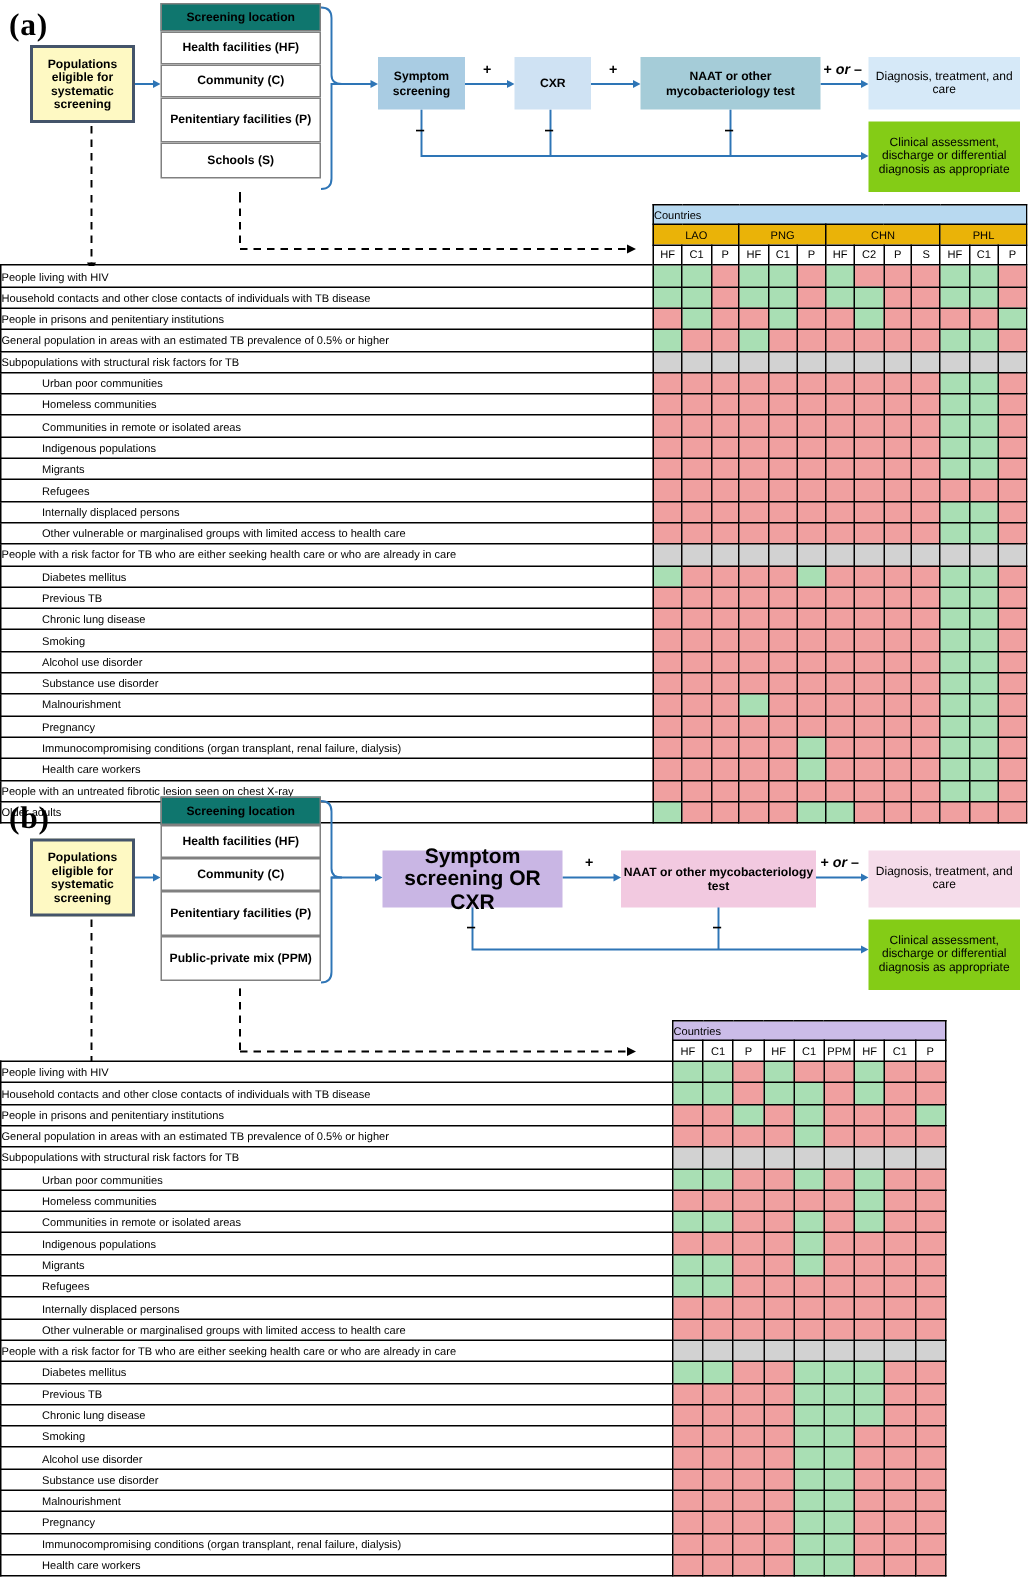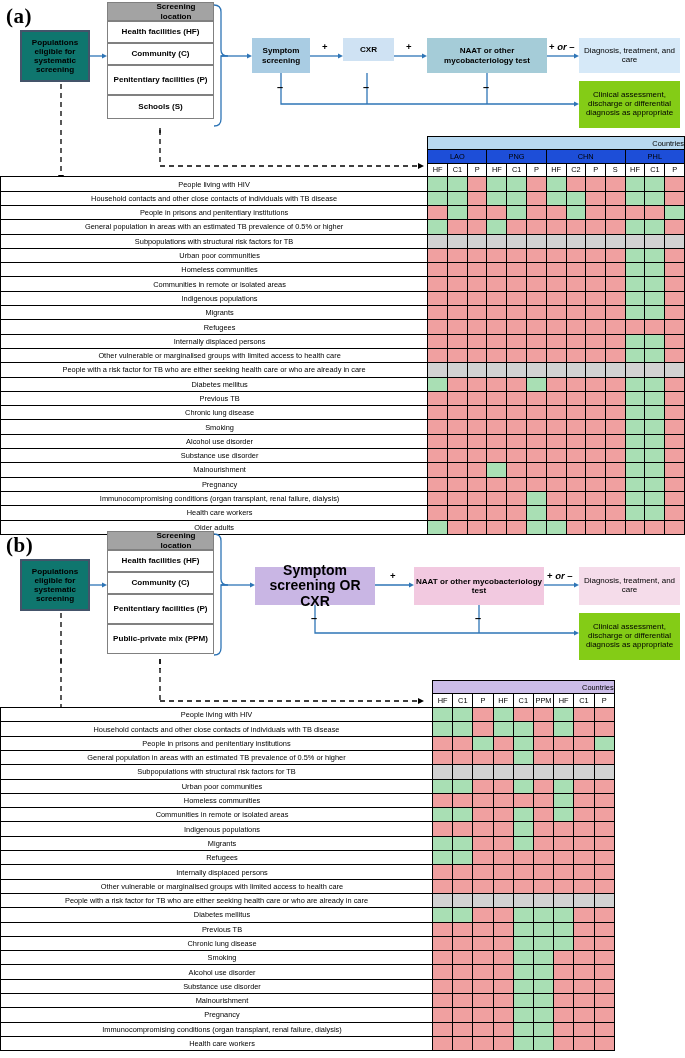--- a/index.html
+++ b/index.html
@@ -7,51 +7,51 @@
   .panel{position:absolute;left:0;width:685px;}
   #panel-a{top:0;height:529px;}
   #panel-b{top:529px;height:529px;}
 
   .panel-letter{position:absolute;left:6px;top:4px;font-family:"Liberation Serif",serif;font-size:21px;font-weight:bold;letter-spacing:.5px;}
 
   
   .flow{position:absolute;left:0;top:0;width:685px;height:135px;}
   .box{position:absolute;box-sizing:border-box;display:flex;align-items:center;justify-content:center;text-align:center;font-weight:bold;line-height:1.12;}
 
-  .pop-box{left:20px;top:30px;width:70px;height:52px;border:2px solid #44546a;background:#0f766e;font-size:8.1px;padding:2px;}
+  .pop-box{left:20px;top:30px;width:70px;height:52px;border:2px solid #44546a;background:#fef9c3;font-size:8.1px;padding:2px;}
 
   .loc-stack{position:absolute;left:107px;top:2px;width:107px;}
   .loc-cell{box-sizing:border-box;border:1px solid #808080;background:#fff;display:flex;align-items:center;justify-content:center;text-align:center;font-size:8.1px;font-weight:bold;line-height:1.15;padding:1px;}
-  .loc-head{background:#a3a3a3;padding-left:32px;}
+  .loc-head{background:#0f766e;}
 
   .b-sym{background:#a9cce3;text-align:center;}
   .b-cxr{background:#cfe2f3;}
   .b-naat{background:#a5ccd8;}
   .b-diag{background:#d6e9f8;}
   .b-clin{background:#84cc16;}
 
   .b-sym-p{background:#c9b6e4;}
   .b-naat-p{background:#f2c9e0;}
   .b-diag-p{background:#f5dcea;}
 
   .plus{position:absolute;font-size:9.5px;font-weight:bold;}
   .minus{position:absolute;font-size:11px;font-weight:bold;}
   .ital{font-style:italic;font-weight:bold;}
 
   .flow svg{position:absolute;left:0;top:0;width:685px;height:140px;overflow:visible;}
 
   
   .tbl{position:absolute;left:0;border-collapse:collapse;table-layout:fixed;}
   .tbl td,.tbl th{border:1px solid #000;padding:0;font-size:7.4px;font-weight:normal;}
-  .lbl{width:420px;height:13.3px;text-align:center;padding-left:2px;white-space:nowrap;overflow:hidden;background:#fff;font-size:7.6px;}
-  .lbl.ind{padding-left:11px;}
+  .lbl{width:420px;height:13.3px;text-align:left;padding-left:2px;white-space:nowrap;overflow:hidden;background:#fff;font-size:7.6px;}
+  .lbl.ind{padding-left:27px;}
   .cw{width:19.2px;}
-  .hdr-countries{background:#b8d9f0;text-align:right;font-weight:bold;font-size:8.4px;height:11px;}
+  .hdr-countries{background:#b8d9f0;text-align:left;font-weight:bold;font-size:8.4px;height:11px;}
   .hdr-countries.purple{background:#cbbce8;}
-  .hdr-country{background:#1d4ed8;text-align:center;font-weight:bold;font-size:8.2px;height:11px;}
+  .hdr-country{background:#eab308;text-align:center;font-weight:bold;font-size:8.2px;height:11px;}
   .hdr-col{background:#fff;text-align:center;font-weight:bold;font-size:7.8px;height:11px;}
   .g{background:#a9dfb4;}
   .p{background:#f0a0a0;}
   .n{background:#d2d2d2;}
 </style>
 </head>
 <body>
 
 <div class="panel" id="panel-a">
   <div class="panel-letter">(a)</div>
@@ -81,21 +81,21 @@
 
     <div class="loc-stack">
       <div class="loc-cell loc-head" style="height:19px">Screening location</div>
       <div class="loc-cell" style="height:22px">Health facilities (HF)</div>
       <div class="loc-cell" style="height:22px">Community (C)</div>
       <div class="loc-cell" style="height:30px">Penitentiary facilities (P)</div>
       <div class="loc-cell" style="height:24px">Schools (S)</div>
     </div>
 
     <div class="box b-sym" style="left:252px;top:38px;width:58px;height:35px;font-size:8.1px">Symptom screening</div>
-    <div class="box b-cxr" style="left:343px;top:38px;width:51px;height:23px;font-size:8.1px">CXR</div>
+    <div class="box b-cxr" style="left:343px;top:38px;width:51px;height:35px;font-size:8.1px">CXR</div>
     <div class="box b-naat" style="left:427px;top:38px;width:120px;height:35px;font-size:8.1px">NAAT or other mycobacteriology test</div>
     <div class="box b-diag" style="left:579px;top:38px;width:101px;height:35px;font-size:8px;font-weight:normal">Diagnosis, treatment, and care</div>
     <div class="box b-clin" style="left:579px;top:81px;width:101px;height:47px;font-size:8px;font-weight:normal">Clinical assessment, discharge or differential diagnosis as appropriate</div>
 
     <div class="plus" style="left:322px;top:41px">+</div>
     <div class="plus" style="left:406px;top:41px">+</div>
     <div class="plus" style="left:549px;top:41px"><span>+ </span><span class="ital">or</span><span> –</span></div>
     <div class="minus" style="left:277px;top:81px">–</div>
     <div class="minus" style="left:363px;top:81px">–</div>
     <div class="minus" style="left:483px;top:81px">–</div>
@@ -507,20 +507,36 @@
           <td class="cw p"></td>
         </tr>
         <tr>
           <td class="lbl ind">Health care workers</td>
           <td class="cw p"></td>
           <td class="cw p"></td>
           <td class="cw p"></td>
           <td class="cw p"></td>
           <td class="cw p"></td>
           <td class="cw g"></td>
+          <td class="cw p"></td>
+          <td class="cw p"></td>
+          <td class="cw p"></td>
+          <td class="cw p"></td>
+          <td class="cw g"></td>
+          <td class="cw g"></td>
+          <td class="cw p"></td>
+        </tr>
+        <tr>
+          <td class="lbl">People with an untreated fibrotic lesion seen on chest X-ray</td>
+          <td class="cw p"></td>
+          <td class="cw p"></td>
+          <td class="cw p"></td>
+          <td class="cw p"></td>
+          <td class="cw p"></td>
+          <td class="cw p"></td>
           <td class="cw p"></td>
           <td class="cw p"></td>
           <td class="cw p"></td>
           <td class="cw p"></td>
           <td class="cw g"></td>
           <td class="cw g"></td>
           <td class="cw p"></td>
         </tr>
         <tr>
           <td class="lbl">Older adults</td>

